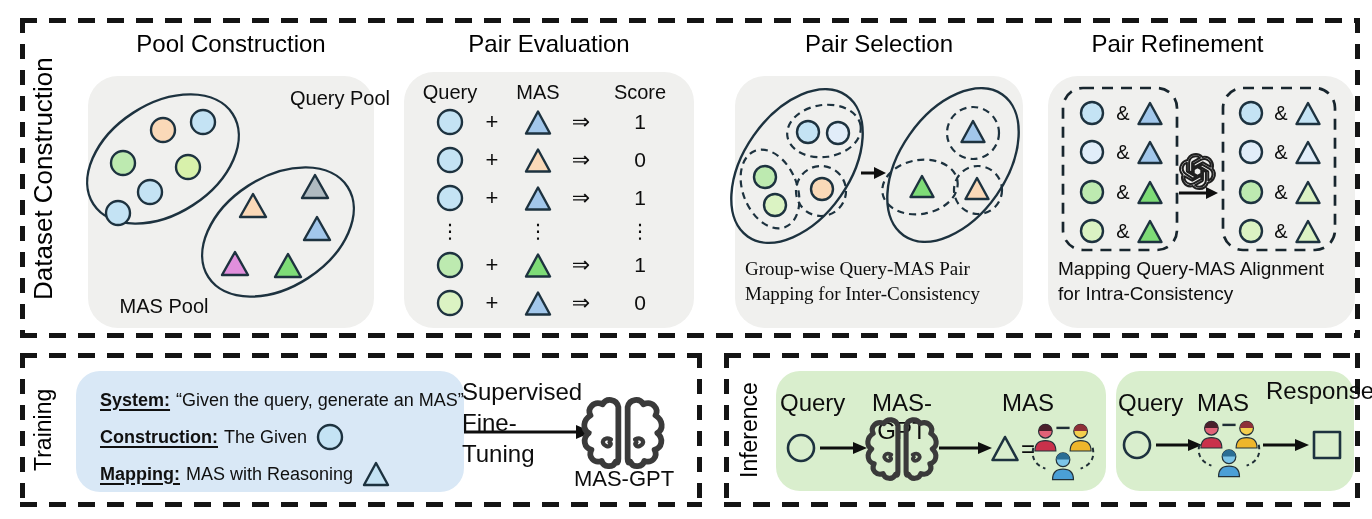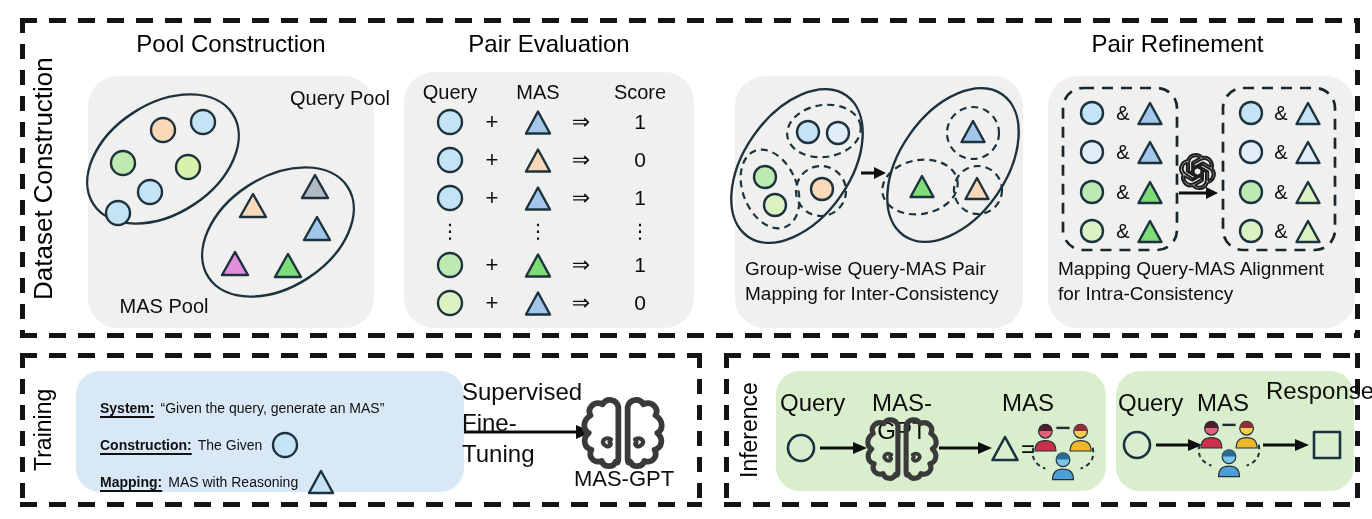--- a/index.html
+++ b/index.html
@@ -38,21 +38,21 @@
   .dashbox{fill:none;stroke:#18262e;stroke-width:2.7;stroke-dasharray:11 8;}
   .aline{stroke:#0e0e0e;stroke-width:3;fill:none;}
   .ahead{fill:#0e0e0e;}
   .f-blue{fill:var(--blue);} .f-blue-pale{fill:var(--blue_pale);} .f-blue-steel{fill:var(--blue_steel);}
   .f-green{fill:var(--green);} .f-green-pale{fill:var(--green_pale);} .f-green-vivid{fill:var(--green_vivid);}
   .f-yellow-green{fill:var(--yellow_green);} .f-orange{fill:var(--orange);}
   .f-gray{fill:var(--gray);} .f-magenta{fill:var(--magenta);}
 
   .train-box{background:var(--training_bg);}
   .green-box{background:var(--inference_bg);}
-  .train-lines{position:absolute;left:24px;top:16px;font-size:14px;margin-top:8px;}
+  .train-lines{position:absolute;left:24px;top:16px;font-size:18px;}
   .train-row{display:flex;align-items:center;height:26px;margin-bottom:11px;white-space:nowrap;}
   .train-row .lbl{font-weight:bold;text-decoration:underline;text-decoration-thickness:1.6px;text-underline-offset:3px;margin-right:6px;}
   .brainstroke{fill:none;stroke:#3a3a3a;stroke-width:6.2;stroke-linejoin:round;stroke-linecap:round;}
   .teamdash{fill:none;stroke:#1f2e36;stroke-width:1.8;stroke-dasharray:4 3.4;}
 </style>
 </head>
 <body>
 
 <div class="stage">
 
@@ -90,20 +90,21 @@
         <path fill="#f7f7f7" stroke="#1f1f1f" stroke-width="1.4" stroke-linejoin="round" d="M22.2819 9.8211a5.9847 5.9847 0 0 0-.5157-4.9108 6.0462 6.0462 0 0 0-6.5098-2.9A6.0651 6.0651 0 0 0 4.9807 4.1818a5.9847 5.9847 0 0 0-3.9977 2.9 6.0462 6.0462 0 0 0 .7427 7.0966 5.98 5.98 0 0 0 .511 4.9107 6.051 6.051 0 0 0 6.5146 2.9001A5.9847 5.9847 0 0 0 13.2599 24a6.0557 6.0557 0 0 0 5.7718-4.2058 5.9894 5.9894 0 0 0 3.9977-2.9001 6.0557 6.0557 0 0 0-.7475-7.073zM13.2599 22.4301a4.4755 4.4755 0 0 1-2.8764-1.0408l.1419-.0804 4.7783-2.7582a.7948.7948 0 0 0 .3927-.6813v-6.7369l2.02 1.1686a.071.071 0 0 1 .038.052v5.5826a4.504 4.504 0 0 1-4.4945 4.4944zm-9.6607-4.1254a4.4708 4.4708 0 0 1-.5346-3.0137l.142.0852 4.783 2.7582a.7712.7712 0 0 0 .7806 0l5.8428-3.3685v2.3324a.0804.0804 0 0 1-.0332.0615L9.74 19.9502a4.4992 4.4992 0 0 1-6.1408-1.6455zM2.3408 7.8956a4.485 4.485 0 0 1 2.3655-1.9728V11.6a.7664.7664 0 0 0 .3879.6765l5.8144 3.3543-2.0201 1.1685a.0757.0757 0 0 1-.071 0L4.0872 13.843A4.504 4.504 0 0 1 2.3408 7.8956zm16.5963 3.8558L13.1038 8.364 15.1192 7.2a.0757.0757 0 0 1 .071 0l4.8303 2.7913a4.4944 4.4944 0 0 1-.6765 8.1042v-5.6772a.79.79 0 0 0-.407-.6669zm2.0107-3.0231l-.142-.0852-4.7735-2.7818a.7759.7759 0 0 0-.7854 0L9.409 9.2297V6.8974a.0662.0662 0 0 1 .0284-.0615l4.8303-2.7866a4.4992 4.4992 0 0 1 6.6802 4.66zM8.3065 12.863l-2.02-1.1638a.0804.0804 0 0 1-.038-.0567V6.0742a4.4992 4.4992 0 0 1 7.3757-3.4537l-.142.0805L8.704 5.459a.7948.7948 0 0 0-.3927.6813zm1.0976-2.3654l2.602-1.4998 2.6069 1.4998v2.9994l-2.5974 1.4997-2.6067-1.4997z"></path>
       </g>
     </defs>
   </svg>
 
   <div class="dashed-box" style="left:20px;top:18px;width:1340px;height:320px;"></div>
   <div class="vlabel" style="left:22px;top:28px;width:42px;height:302px;font-size:26px;">Dataset Construction</div>
 
   <div class="ptitle" style="left:404px;width:290px;">Pair Evaluation</div>
   <div class="ptitle" style="left:88px;width:286px;">Pool Construction</div>
+  <div class="ptitle" style="left:735px;width:288px;">Pair Selection</div>
   <div class="ptitle" style="left:1024px;width:307px;">Pair Refinement</div>
 
   <div class="panel" style="left:88px;top:76px;width:286px;height:252px;">
     <svg width="286" height="252" viewBox="0 0 286 252">
       <ellipse class="pool-ellipse" cx="75" cy="83" rx="83" ry="55" transform="rotate(-33 75 83)"></ellipse>
       <ellipse class="pool-ellipse" cx="190" cy="156" rx="83" ry="55" transform="rotate(-33 190 156)"></ellipse>
       <text class="stext" x="252" y="29" font-size="20" text-anchor="middle">Query Pool</text>
       <text class="stext" x="76" y="237" font-size="20" text-anchor="middle">MAS Pool</text>
       <circle class="shape f-orange" cx="75" cy="54" r="12"></circle>
       <circle class="shape f-blue" cx="115" cy="46" r="12"></circle>
@@ -154,21 +155,21 @@
       <text class="stext" x="236" y="200" font-size="21" text-anchor="middle">1</text>
 
       <circle class="shape f-green-pale" cx="46" cy="231" r="12"></circle>
       <text class="stext" x="88" y="238" font-size="22" text-anchor="middle">+</text>
       <path class="shape f-blue-steel" transform="translate(134,233)" d="M0,-12.5 L12,9.5 L-12,9.5 Z"></path>
       <text class="stext" x="177" y="238" font-size="22" text-anchor="middle">⇒</text>
       <text class="stext" x="236" y="238" font-size="21" text-anchor="middle">0</text>
     </svg>
   </div>
 
-  <div class="panel" style="left:735px;top:76px;width:288px;height:252px;">
+  <div class="panel" style="left:735px;top:76px;width:288px;height:252px;font-family:Liberation Serif, serif;">
     <svg width="288" height="252" viewBox="0 0 288 252">
 
       <ellipse class="pool-ellipse" cx="62" cy="90" rx="86" ry="53" transform="rotate(-55 62 90)"></ellipse>
       <ellipse class="dashgrp" cx="89" cy="55" rx="37" ry="26" transform="rotate(-8 89 55)"></ellipse>
       <circle class="shape f-blue" cx="73" cy="56" r="11"></circle>
       <circle class="shape f-blue-pale" cx="103" cy="57" r="11"></circle>
       <ellipse class="dashgrp" cx="35" cy="113" rx="27" ry="41" transform="rotate(-22 35 113)"></ellipse>
       <circle class="shape f-green" cx="30" cy="101" r="11"></circle>
       <circle class="shape f-green-pale" cx="40" cy="129" r="11"></circle>
       <circle class="dashgrp" cx="86" cy="115" r="25"></circle>

